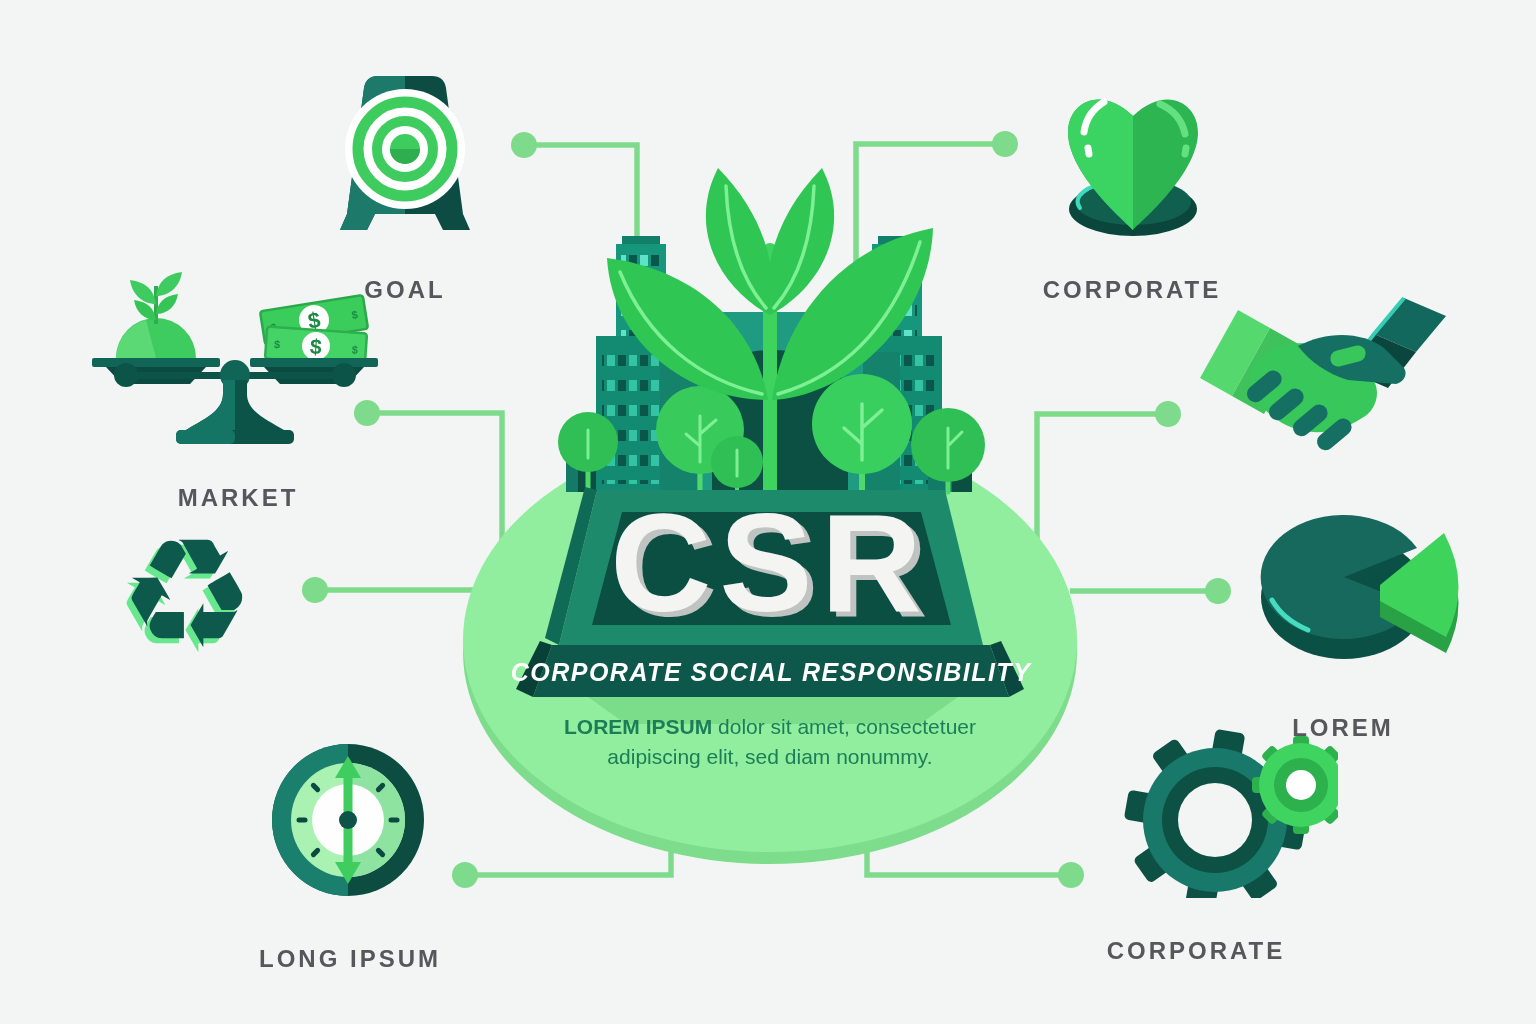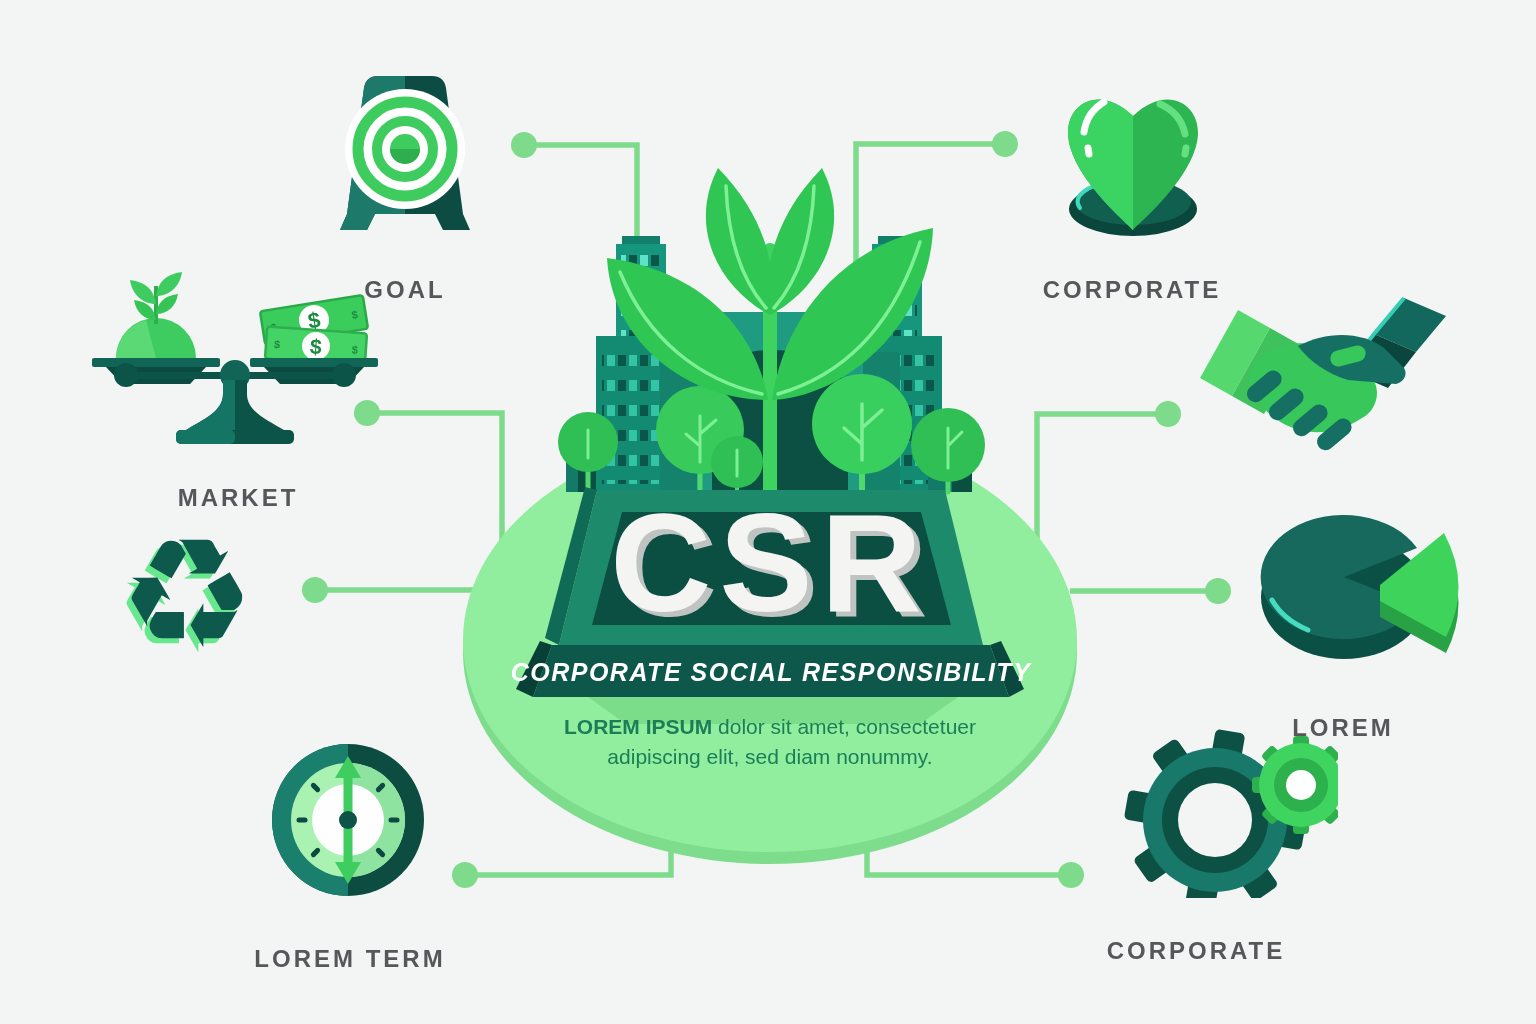--- a/index.html
+++ b/index.html
@@ -277,21 +277,21 @@
       <rect x="107" y="112" width="11" height="5" rx="2.5" transform="rotate(45 112.5 114.5)"></rect>
       <rect x="42" y="47" width="11" height="5" rx="2.5" transform="rotate(45 47.5 49.5)"></rect>
       <rect x="42" y="112" width="11" height="5" rx="2.5" transform="rotate(-45 47.5 114.5)"></rect>
       <rect x="107" y="47" width="11" height="5" rx="2.5" transform="rotate(-45 112.5 49.5)"></rect>
     </g>
     <line x1="80" y1="36" x2="80" y2="128" stroke="#3fcd5f" stroke-width="9"></line>
     <polygon points="80,18 67,40 93,40" fill="#3fcd5f"></polygon>
     <polygon points="80,146 67,124 93,124" fill="#3fcd5f"></polygon>
     <circle cx="80" cy="82" r="9" fill="#0d5348"></circle>
   </svg>
-  <div class="node-label" style="left:250px;top:909px;width:200px">LOREM TERM</div>
+  <div class="node-label" style="left:250px;top:909px;width:200px">LONG IPSUM</div>
 
   <svg class="node-icon" style="left:1118px;top:728px" width="220" height="170" viewBox="0 0 220 170">
     <g fill="#0d5044">
       <g transform="rotate(10 97 92)">
           <rect x="82" y="2" width="30" height="26" rx="5"></rect>
         </g>
       <g transform="rotate(55 97 92)">
           <rect x="82" y="2" width="30" height="26" rx="5"></rect>
         </g>
       <g transform="rotate(100 97 92)">

